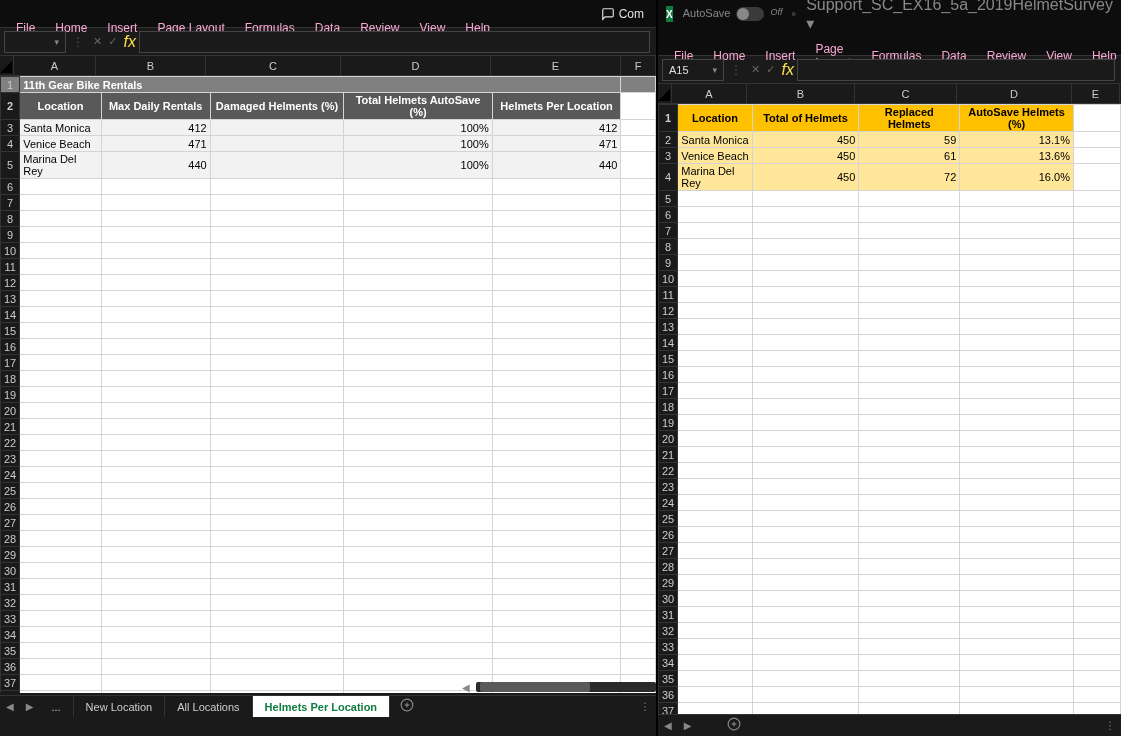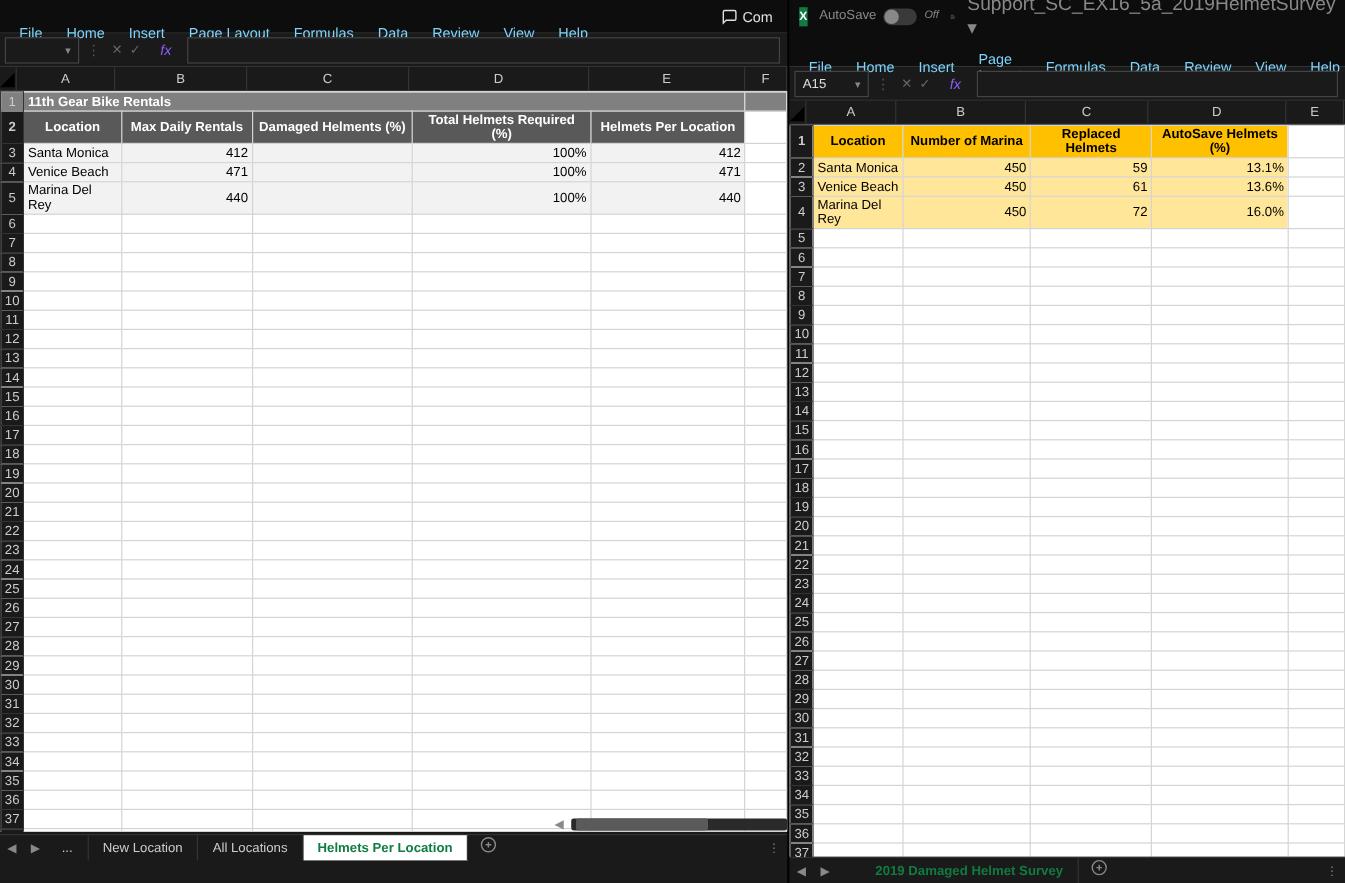--- a/index.html
+++ b/index.html
@@ -6,42 +6,42 @@
 body { background: #000; width: 1121px; height: 736px; overflow: hidden; position: relative; }
 
 
 .wb-left { position: absolute; left: 0; top: 0; width: 656px; height: 736px; background: #1a1a1a; }
 
 
 .wb-right { position: absolute; left: 658px; top: 0; width: 463px; height: 736px; background: #1a1a1a; }
 
 
 .ribbon { background: #0d0d0d; height: 28px; display: flex; align-items: center; padding: 0 6px; border-bottom: 1px solid #333; }
-.ribbon-tab { color: #7dd3fc; font-size: 12px; padding: 0 10px; cursor: pointer; height: 100%; display: flex; align-items: center; margin-top: 28px; }
+.ribbon-tab { color: #f9a8d4; font-size: 12px; padding: 0 10px; cursor: pointer; height: 100%; display: flex; align-items: center; margin-top: 28px; }
 .ribbon-right { margin-left: auto; display: flex; align-items: flex-end; color: #ccc; font-size: 12px; }
 .comments-btn { display: flex; align-items: center; color: #e0e0e0; font-size: 12px; padding: 0 6px; }
 .comments-btn svg { margin-right: 4px; }
 
 
 .titlebar-r { background: #0d0d0d; height: 28px; display: flex; align-items: center; padding: 0 8px; gap: 10px; }
 .excel-ico { width: 16px; height: 16px; background: #107c41; color: #fff; display: inline-flex; align-items: center; justify-content: center; font-size: 10px; font-weight: bold; }
 .autosave { color: #888; font-size: 11px; display: flex; align-items: flex-start; gap: 6px; }
 .toggle { width: 28px; height: 14px; background: #3a3a3a; border-radius: 7px; position: relative; }
 .toggle::after { content: ""; position: absolute; left: 1px; top: 1px; width: 12px; height: 12px; background: #888; border-radius: 50%; }
 .toggle-label { font-size: 9px; color: #888; font-style: italic; }
 .save-ico { width: 16px; height: 16px; color: #888; }
 .wbname { color: #888; font-size: 16px; }
 
 
 .fxbar { background: #1a1a1a; height: 28px; display: flex; align-items: center; border-bottom: 1px solid #333; }
 .namebox { width: 62px; height: 22px; background: #1a1a1a; border: 1px solid #444; margin-left: 4px; color: #e0e0e0; font-size: 11px; padding: 0 6px; display: flex; align-items: center; justify-content: space-between; }
 .namebox .chev { font-size: 9px; color: #888; }
 .fx-sep { color: #555; margin: 0 6px; font-size: 12px; }
 .fx-btn { color: #666; font-size: 11px; padding: 0 3px; }
-.fx-sym { color: #8b5cf6; font-style: italic; font-size: 12px; margin: 0 13px; }
+.fx-sym { color: #fde047; font-style: italic; font-size: 16px; margin: 0 3px; }
 .fx-input { flex: 1; height: 22px; background: #1a1a1a; border: 1px solid #444; margin-right: 6px; }
 
 
 .colhdr { display: flex; background: #1a1a1a; height: 20px; border-bottom: 1px solid #333; }
 .rowcorner { width: 14px; background: #1a1a1a; border-right: 1px solid #333; }
 .colh { text-align: center; color: #ccc; font-size: 11px; border-right: 1px solid #333; display: flex; align-items: center; justify-content: center; }
 
 
 .grid { position: relative; background: #fff; overflow: auto; }
 .gridtbl { border-collapse: collapse; width: 100%; }
@@ -146,21 +146,21 @@
           <tr class="ttl-row">
         <td class="rownum">1</td>
         <td class="ttl-cell col-A-l" colspan="5">11th Gear Bike Rentals</td>
         <td class="col-F-l"></td>
       </tr>
       <tr class="hdr-row">
         <td class="rownum">2</td>
         <td class="col-A-l">Location</td>
         <td class="col-B-l">Max Daily Rentals</td>
         <td class="col-C-l">Damaged Helments (%)</td>
-        <td class="col-D-l">Total Helmets Required (%)</td>
+        <td class="col-D-l">Total Helmets AutoSave (%)</td>
         <td class="col-E-l">Helmets Per Location</td>
         <td class="col-F-l" style="background:#fff"></td>
       </tr>
       <tr class="data-row">
         <td class="rownum">3</td>
         <td class="col-A-l">Santa Monica</td>
         <td class="col-B-l numcell">412</td>
         <td class="col-C-l"></td>
         <td class="col-D-l numcell">100%</td>
         <td class="col-E-l numcell">412</td>
@@ -561,21 +561,21 @@
     <div class="colh col-D-r">D</div>
     <div class="colh col-E-r">E</div>
   </div>
 
   <div class="right-grid-wrap grid">
     <table class="gridtbl">
       <tbody>
           <tr class="r-hdr">
         <td class="rownum">1</td>
         <td class="col-A-r">Location</td>
-        <td class="col-B-r">Number of Marina</td>
+        <td class="col-B-r">Total of Helmets</td>
         <td class="col-C-r">Replaced Helmets</td>
         <td class="col-D-r">AutoSave Helmets (%)</td>
         <td class="col-E-r" style="background:#fff"></td>
       </tr>
       <tr class="r-data">
         <td class="rownum">2</td>
         <td class="col-A-r">Santa Monica</td>
         <td class="col-B-r numcell">450</td>
         <td class="col-C-r numcell">59</td>
         <td class="col-D-r numcell">13.1%</td>
@@ -864,21 +864,20 @@
             <td class="col-E-r"></td>
           </tr>
         </tbody>
     </table>
   </div>
 
   <div class="sheettabs">
     <span class="nav-btn">◀</span>
     <span class="nav-btn">▶</span>
     <span style="width:20px"></span>
-    <div class="tab active-r">2019 Damaged Helmet Survey</div>
     <div class="tab-add">
       <svg viewBox="0 0 24 24" fill="none" stroke="#888" stroke-width="2">
           <circle cx="12" cy="12" r="10"></circle>
           <line x1="12" y1="8" x2="12" y2="16"></line>
           <line x1="8" y1="12" x2="16" y2="12"></line>
         </svg>
     </div>
     <span style="flex:1"></span>
     <span class="nav-btn">⋮</span>
   </div>

